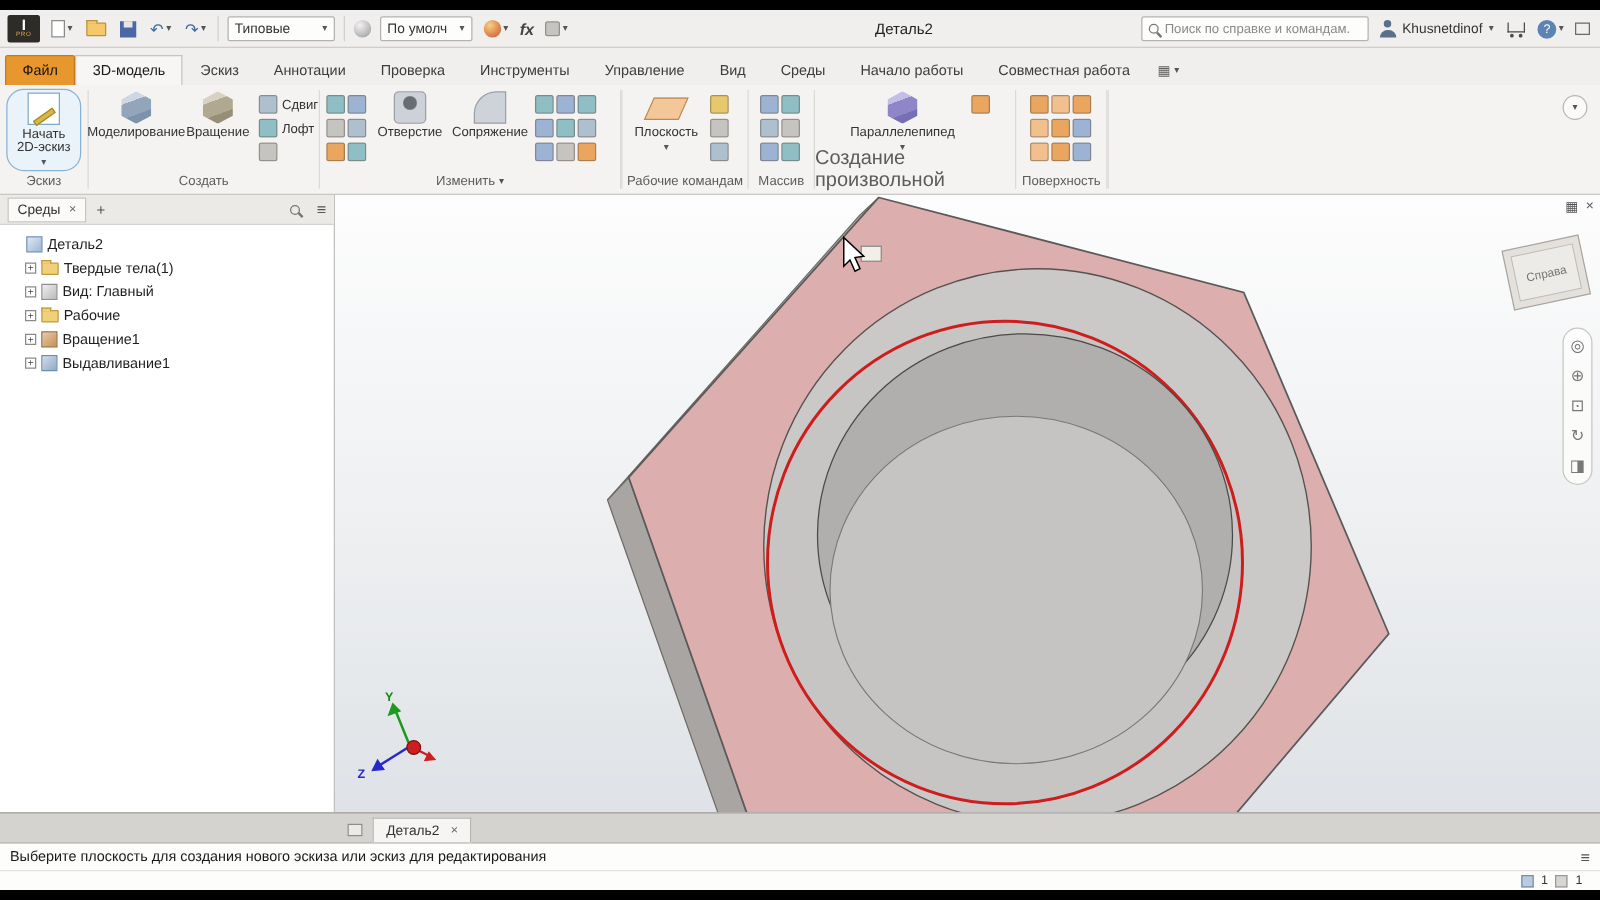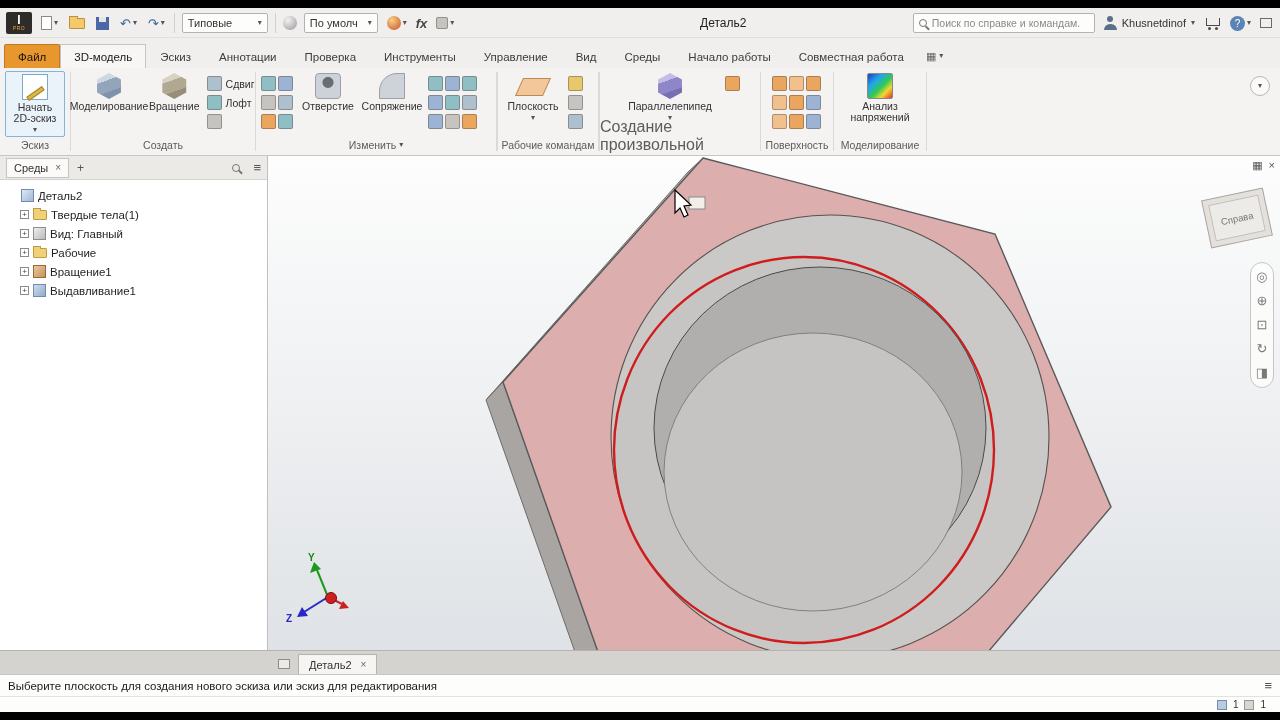--- a/index.html
+++ b/index.html
@@ -52,21 +52,21 @@
   .tab.active{background:#f7f6f4;border-color:#c6c4c1;color:#1a1a1a}
   .tab-extra{height:24px;display:flex;align-items:center;gap:3px;padding:0 8px;cursor:pointer;color:#555}
   .grid-ic{font-size:11px;color:#666}
 
   
   .ribbon{position:absolute;left:0;top:68px;width:1280px;height:88px;background:#f4f3f1;border-bottom:1px solid #c9c7c4;display:flex;align-items:stretch;overflow:hidden}
   .rgroup{display:flex;flex-direction:column;flex:none}
   .rcontent{height:68px;display:flex;align-items:flex-start;padding:3px 5px 0 5px;gap:5px}
   .rlabel{height:17px;font-size:10.5px;color:#5c5c5c;display:flex;align-items:center;justify-content:center;gap:3px;cursor:pointer}
   .gsep{width:1px;background:#dcdad7;margin:4px 0;flex:none}
-  .bigbtn{display:flex;flex-direction:column;align-items:center;gap:2px;cursor:pointer;padding:2px;border-radius:2px}
+  .bigbtn{display:flex;flex-direction:column;align-items:center;gap:2px;cursor:pointer;padding:2px;border-radius:14px}
   .bigbtn.hl{background:#eaf2fa;border:1px solid #86b3d8}
   .blabel{font-size:10.5px;line-height:11px;text-align:center;color:#333}
   .ic{width:26px;height:26px;flex:none}
   .ic-sketch{background:#fff;border:1px solid #7fa8c8;position:relative}
   .ic-sketch::after{content:"";position:absolute;left:3px;top:16px;width:17px;height:3px;background:#d9b84a;transform:rotate(-35deg);border:1px solid #a8862a}
   .ic-cube{clip-path:polygon(50% 0,96% 25%,96% 75%,50% 100%,4% 75%,4% 25%);background:linear-gradient(160deg,#cdd8e4 32%,#93a5ba 32% 66%,#7e93ab 66%)}
   .ic-revolve{clip-path:polygon(50% 0,96% 25%,96% 75%,50% 100%,4% 75%,4% 25%);background:linear-gradient(160deg,#d8d2c4 32%,#b0a890 32% 66%,#968e76 66%)}
   .ic-hole{border-radius:4px;background:radial-gradient(circle at 50% 35%,#686d73 0 5px,#ccd2d8 6px);border:1px solid #9aa0a6}
   .ic-fillet{background:#cdd3d9;border:1px solid #9aa0a6;border-top-left-radius:18px}
   .ic-shapegen{background:linear-gradient(135deg,#f5d156,#e8923a);border:1px solid #b57f2e;border-radius:2px}
@@ -312,20 +312,35 @@
           <span class="sq c-gray"></span>
           <span class="sq c-steel"></span>
         </div>
       </div>
       <div class="rlabel">
           <span>Рабочие командам</span>
         </div>
     </div>
     <div class="gsep"></div>
 
+    <div class="rgroup" style="width:52px">
+      <div class="rcontent" style="justify-content:center">
+        <div class="grid2">
+          <span class="sq c-blue"></span>
+          <span class="sq c-teal"></span>
+          <span class="sq c-steel"></span>
+          <span class="sq c-gray"></span>
+          <span class="sq c-blue"></span>
+          <span class="sq c-teal"></span>
+        </div>
+      </div>
+      <div class="rlabel">
+          <span>Массив</span>
+        </div>
+    </div>
     <div class="gsep"></div>
 
     <div class="rgroup" style="width:160px">
       <div class="rcontent" style="justify-content:center">
         <div class="bigbtn" style="width:100px">
           <span class="ic ic-box"></span>
           <span class="blabel">Параллелепипед</span>
           <span class="dd">▾</span>
         </div>
         <div class="smallcol">
@@ -351,31 +366,20 @@
           <span class="sq c-orange"></span>
           <span class="sq c-blue"></span>
         </div>
       </div>
       <div class="rlabel">
           <span>Поверхность</span>
         </div>
     </div>
     <div class="gsep"></div>
 
-    <div class="rgroup" style="width:92px">
-      <div class="rcontent" style="justify-content:center">
-        <div class="bigbtn" style="width:80px">
-          <span class="ic ic-stress"></span>
-          <span class="blabel">Анализ напряжений</span>
-        </div>
-      </div>
-      <div class="rlabel">
-          <span>Моделирование</span>
-        </div>
-    </div>
     <div class="gsep"></div>
 
 
     <div class="rib-collapse">
         <span class="dd">▾</span>
       </div>
   </div>
 
   <div class="browser">
     <div class="browser-head">

